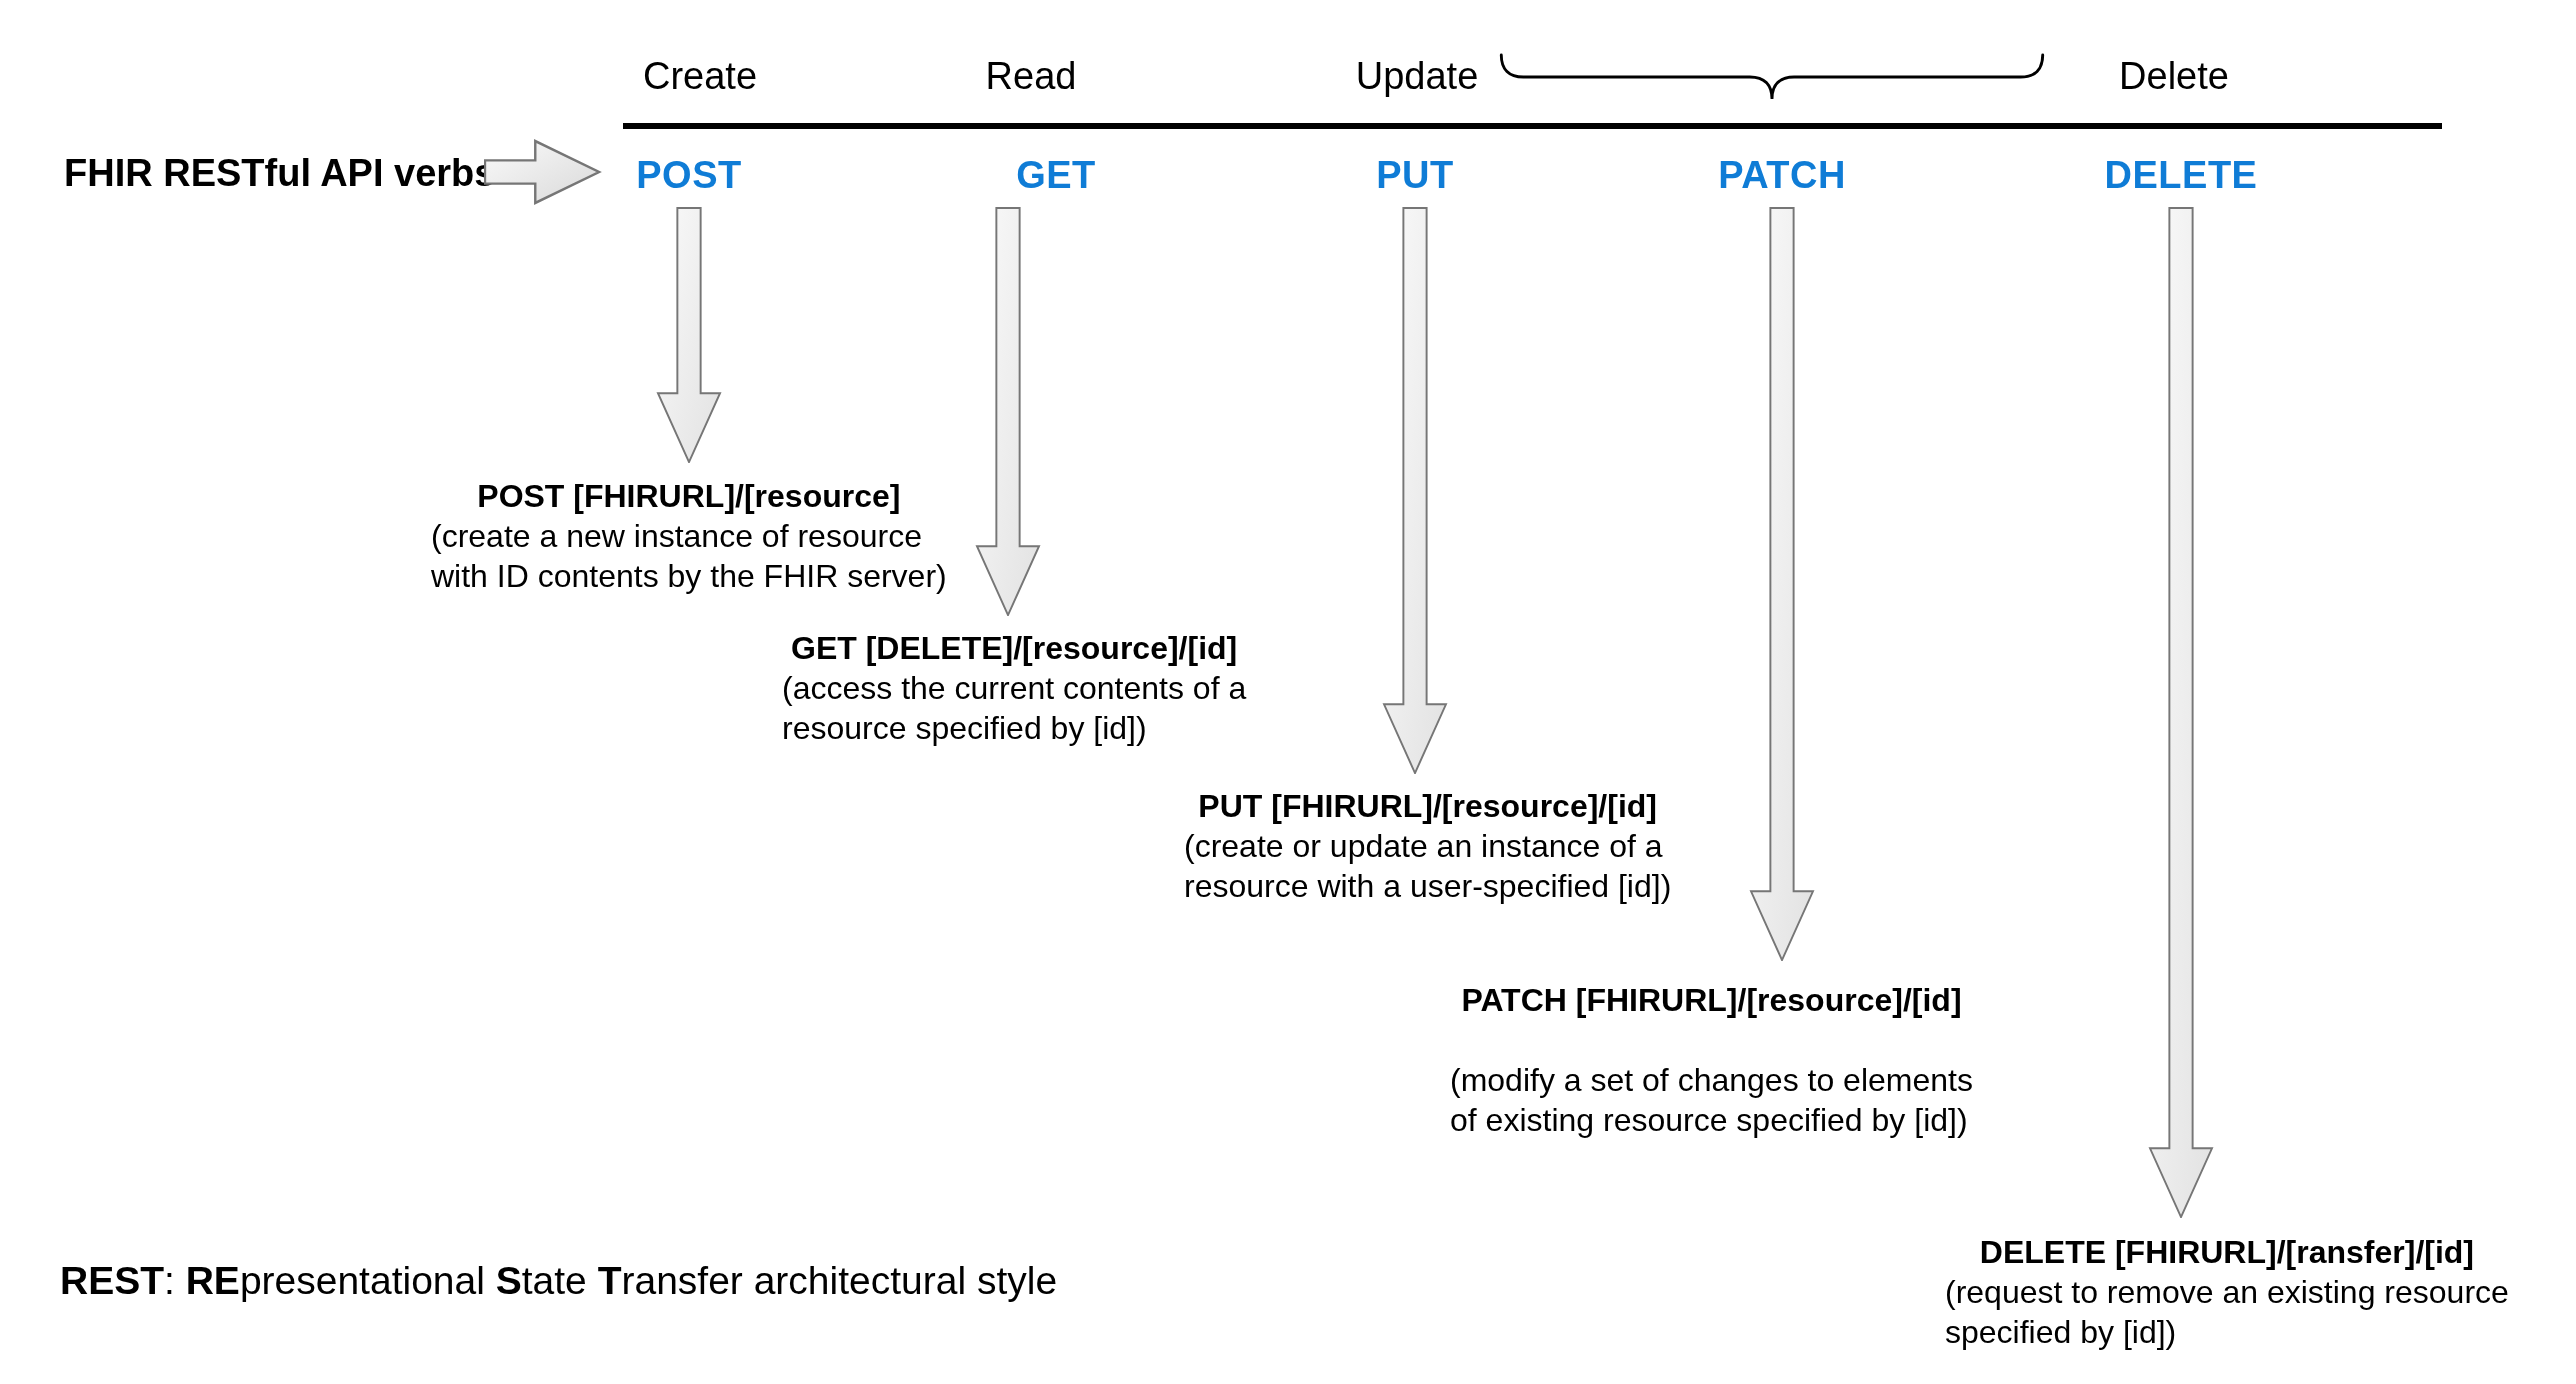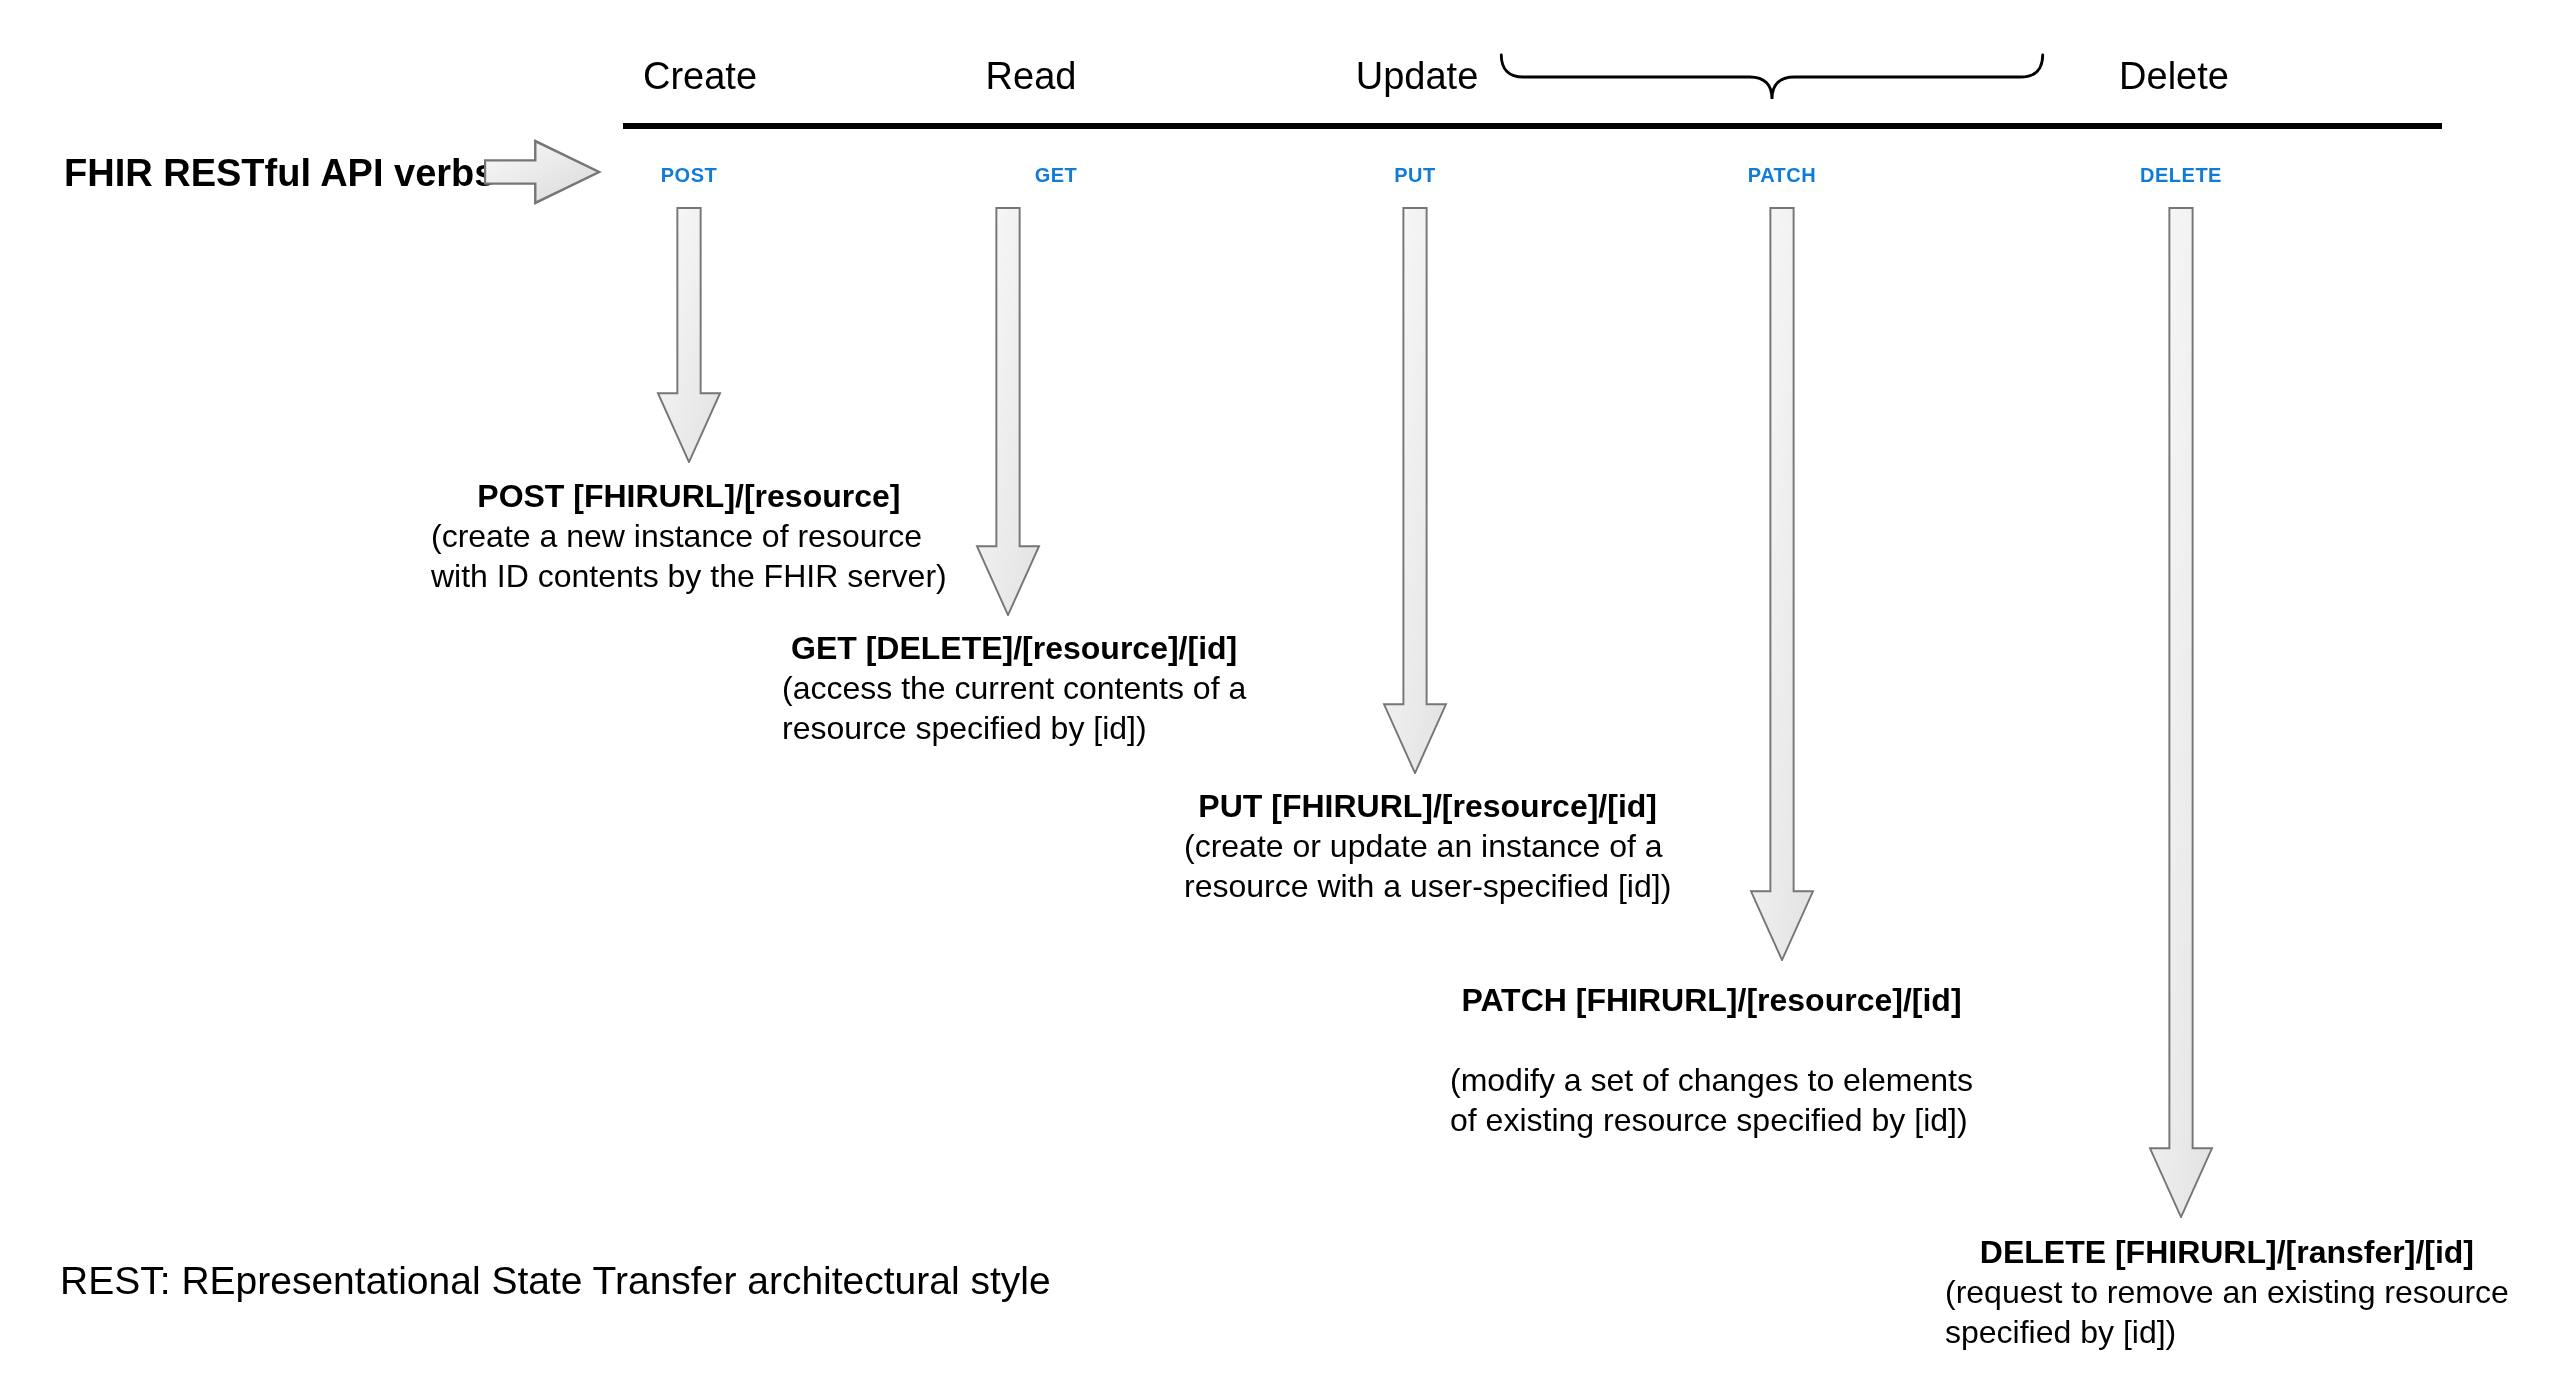--- a/index.html
+++ b/index.html
@@ -11,31 +11,31 @@
     position:absolute;top:54px;transform:translateX(-50%);
     font-size:38px;font-weight:normal;white-space:nowrap;line-height:45px;
   }
   .rule{position:absolute;left:623px;top:123px;width:1819px;height:5.8px;background:#000;}
   .label{
     position:absolute;left:64px;top:151px;font-size:38px;font-weight:bold;
     white-space:nowrap;line-height:45px;
   }
   .verb{
     position:absolute;top:156px;transform:translateX(-50%);
-    font-size:20px;font-weight:bold;color:#0f7cd6;letter-spacing:0.5px;
+    font-size:38px;font-weight:bold;color:#0f7cd6;letter-spacing:0.5px;
     white-space:nowrap;line-height:39px;
   }
   .desc{position:absolute;font-size:32px;line-height:40px;}
   .desc .line{white-space:nowrap;}
   .desc .b{font-weight:bold;text-align:center;}
   .desc .spacer{height:40px;}
   .footer{
     position:absolute;left:60px;top:1256px;font-size:39px;line-height:50px;white-space:nowrap;
   }
-  .footer .b{font-weight:normal;}
+  .footer .b{font-weight:bold;}
   .shape{position:absolute;}
 </style>
 </head>
 <body>
 
 <div class="canvas">
 
   <div class="hdr" style="left:700px">Create</div>
   <div class="hdr" style="left:1031px">Read</div>
   <div class="hdr" style="left:1417px">Update</div>

